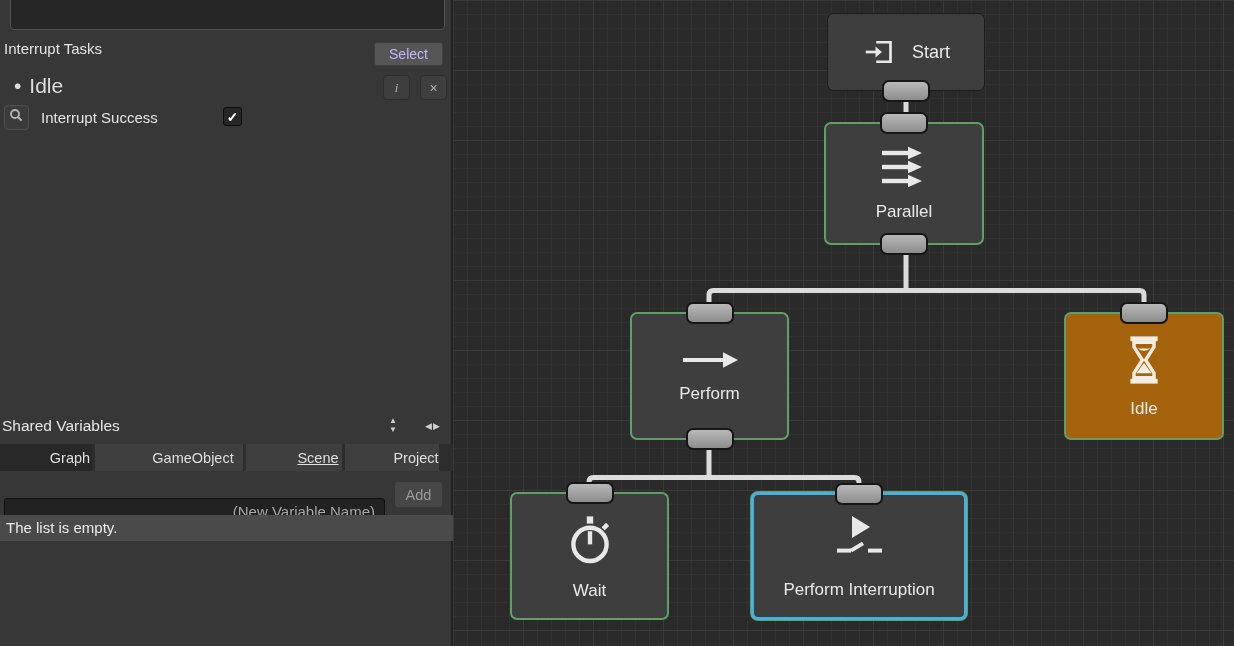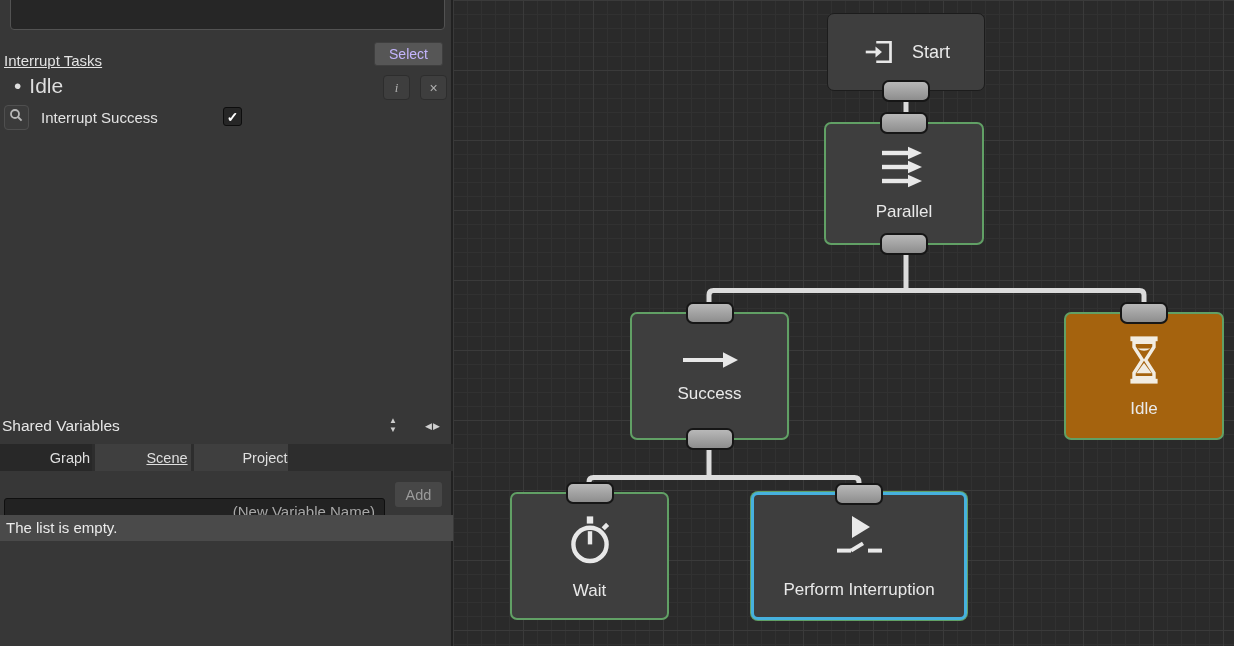--- a/index.html
+++ b/index.html
@@ -13,21 +13,21 @@
   
   .left-panel {
     position:absolute; left:0; top:0; width:453px; height:646px;
     background:#373737; border-right:2px solid #212121;
   }
   .desc-box {
     position:absolute; left:10px; top:-9px; width:435px; height:39px;
     background:#262626; border:1px solid #525252; border-radius:4px;
   }
   .section-label { position:absolute; font-size:15px; color:#e3e3e3; }
-  .lbl-interrupt-tasks { left:4px; top:52px;text-decoration:underline; }
+  .lbl-interrupt-tasks { left:4px; top:40px; }
   .btn {
     position:absolute; display:flex; align-items:center; justify-content:center;
     background:#565656; border:1px solid #3f3f3f; border-radius:3px;
     color:#c4b5fd; font-size:14px; cursor:default;
   }
   .btn-select { left:374px; top:42px; width:69px; height:24px; }
   .task-row { position:absolute; left:14px; top:74px; font-size:21px; color:#dedede; }
   .task-row .bullet { margin-right:8px; }
   .mini-btn {
     position:absolute; width:27px; height:25px;
@@ -161,20 +161,21 @@
         <div>▲</div>
         <div>▼</div>
       </div>
       <div class="icon-leftright">
         <span>◀</span><span>▶</span>
       </div>
     </div>
 
     <div class="tabs-row">
       <div class="tab tab-graph active">Graph</div>
+      <div class="tab tab-gameobject">GameObject</div>
       <div class="tab tab-scene">Scene</div>
       <div class="tab tab-project">Project</div>
     </div>
 
     <input class="var-input" value="" placeholder="(New Variable Name)" style="">
     <div class="btn btn-add">Add</div>
 
     <div class="empty-row">The list is empty.</div>
   </div>
 
@@ -216,21 +217,21 @@
       <div class="port port-bottom"></div>
     </div>
 
     <div class="node green" style="left:177px; top:312px; width:159px; height:128px;">
       <span class="nicon">
         <svg width="62" height="22" viewBox="0 0 31 11">
           <path d="M2 5.5 H23" stroke="#e8e8e8" stroke-width="2.1"></path>
           <path d="M22 1.6 L29.5 5.5 L22 9.4 Z" fill="#e8e8e8"></path>
         </svg>
       </span>
-      <span class="nlabel">Success</span>
+      <span class="nlabel">Perform</span>
       <div class="port port-top"></div>
       <div class="port port-bottom"></div>
     </div>
 
     <div class="node green orange" style="left:611px; top:312px; width:160px; height:128px;">
       <span class="nicon">
         <svg width="40" height="52" viewBox="0 0 20 26">
           <rect x="3.2" y="1.2" width="13.6" height="2.4" fill="#f2ede2"></rect>
           <rect x="3.2" y="22.4" width="13.6" height="2.4" fill="#f2ede2"></rect>
           <path d="M5 4.2 H15 V6.5 L10.8 13 L15 19.5 V21.8 H5 V19.5 L9.2 13 L5 6.5 Z" fill="none" stroke="#f2ede2" stroke-width="1.7"></path>

